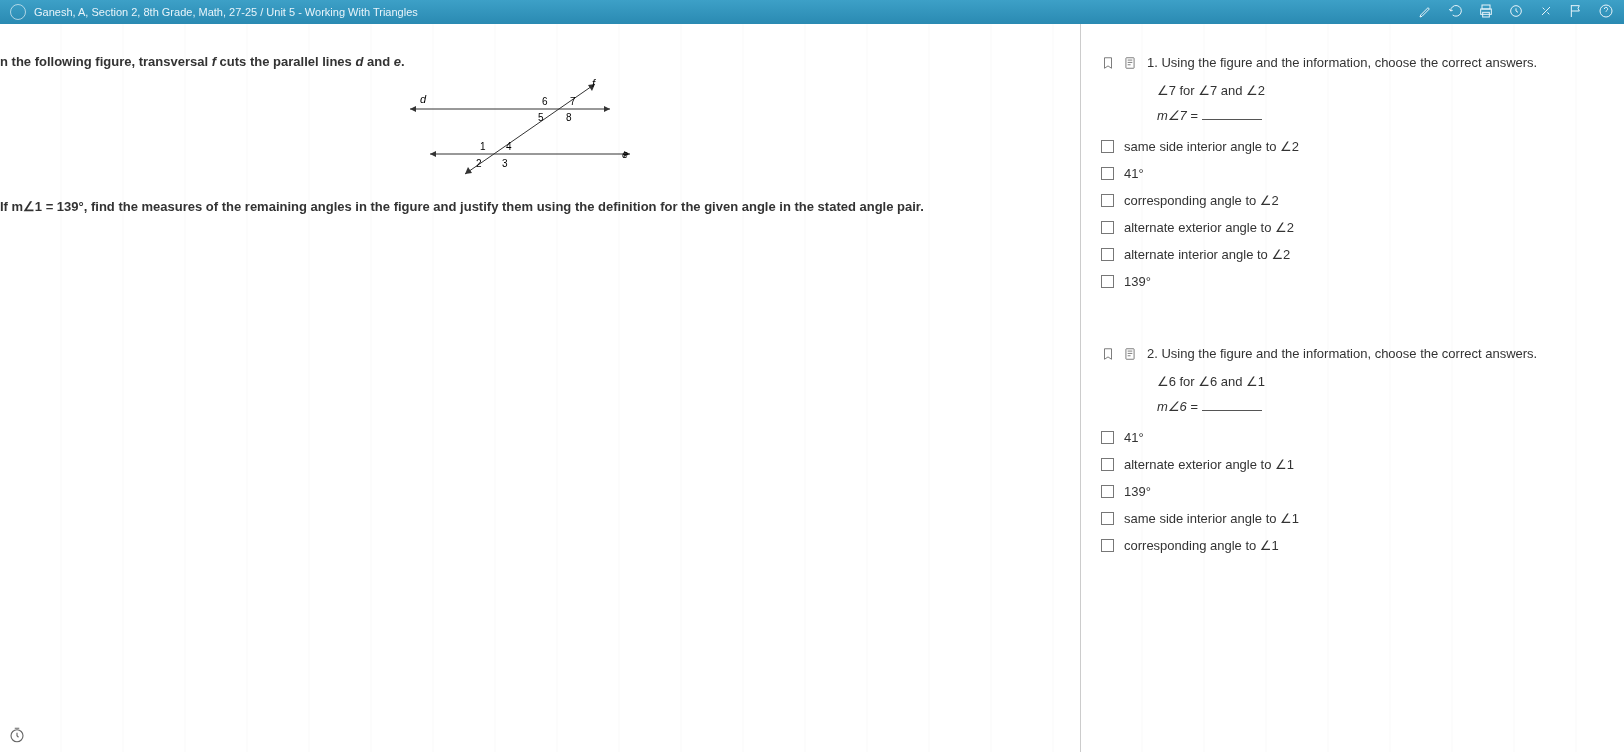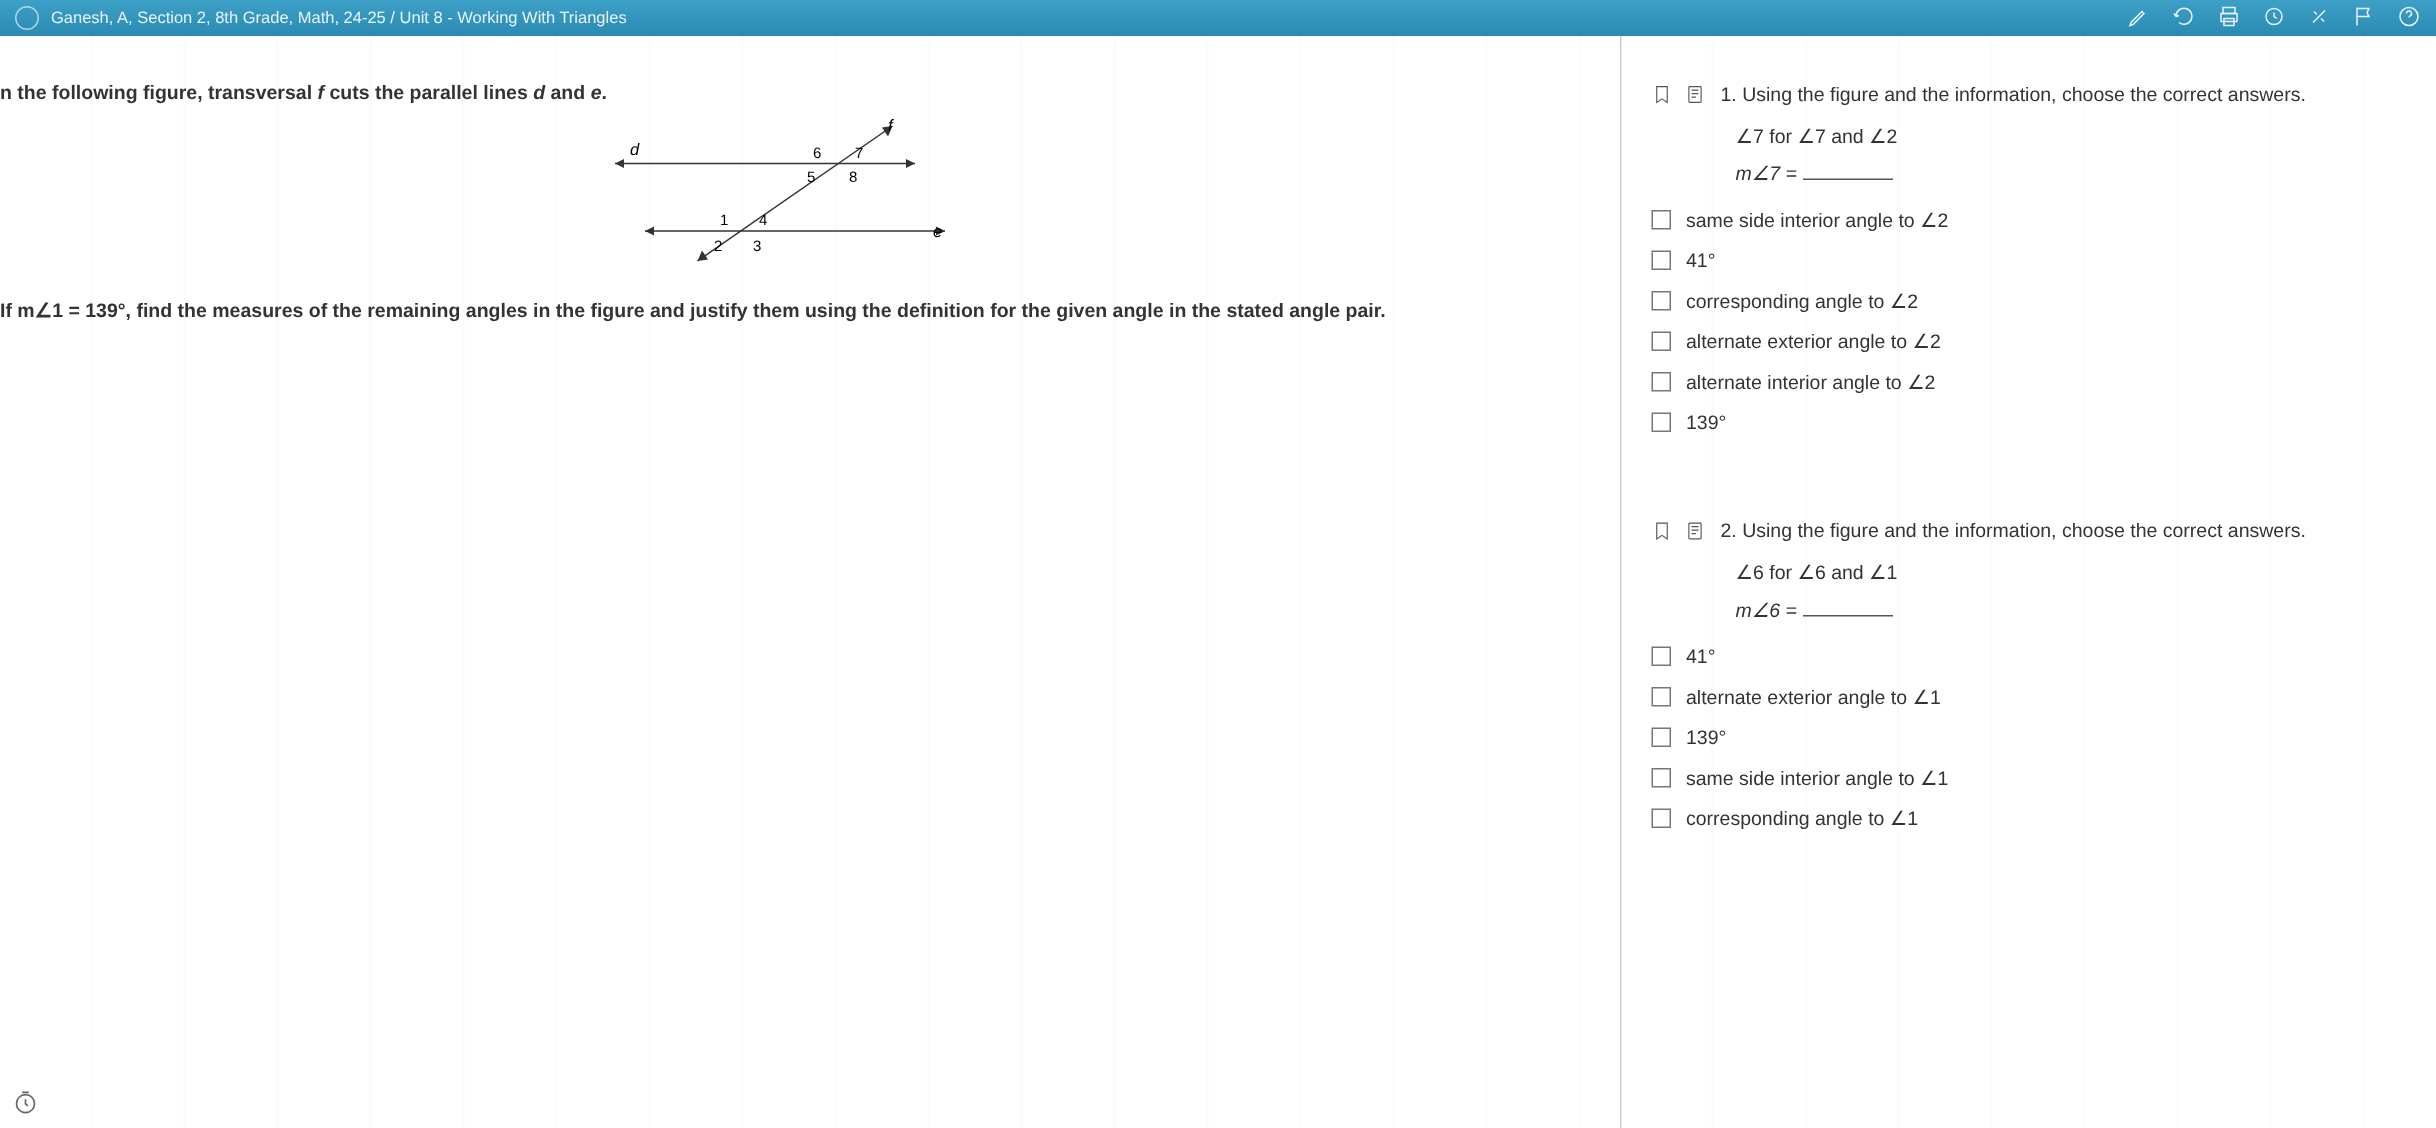--- a/index.html
+++ b/index.html
@@ -100,21 +100,21 @@
     pointer-events:none;
   }
   .left-pane, .right-pane { position:relative; }
 </style>
 </head>
 <body>
 
 <div class="topbar">
   <div class="topbar-left">
     <span class="topbar-logo"></span>
-    <span>Ganesh, A, Section 2, 8th Grade, Math, 24-25 / Unit 8 - Working With Triangles</span>
+    <span>Ganesh, A, Section 2, 8th Grade, Math, 27-25 / Unit 5 - Working With Triangles</span>
   </div>
   <div class="topbar-right">
     <span><svg viewBox="0 0 24 24">
           <path d="M3 21l3-1 11-11-2-2L4 18l-1 3z"></path>
         </svg></span>
     <span><svg viewBox="0 0 24 24">
           <path d="M4 12a8 8 0 1 1 3 6M4 12l-2-3M4 12l3-1"></path>
         </svg></span>
     <span><svg viewBox="0 0 24 24">
           <rect x="6" y="3" width="12" height="6"></rect>

